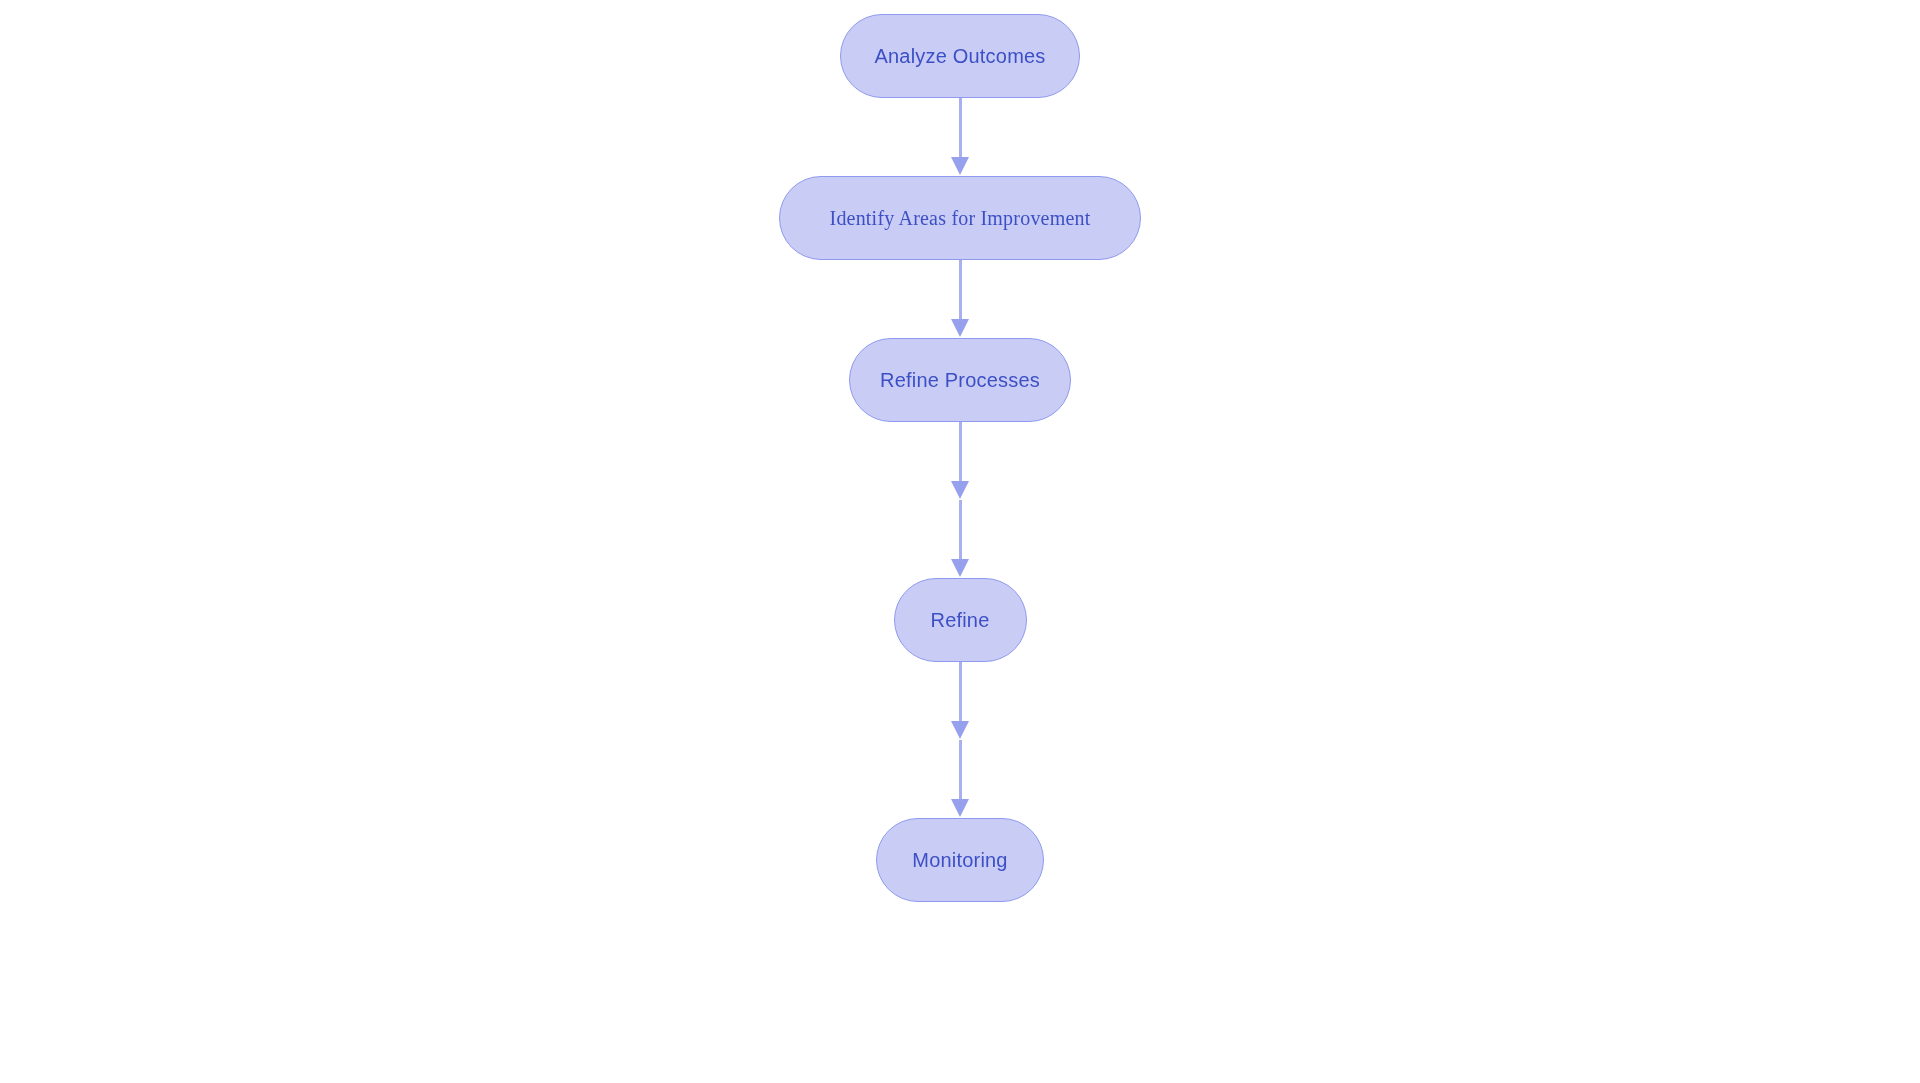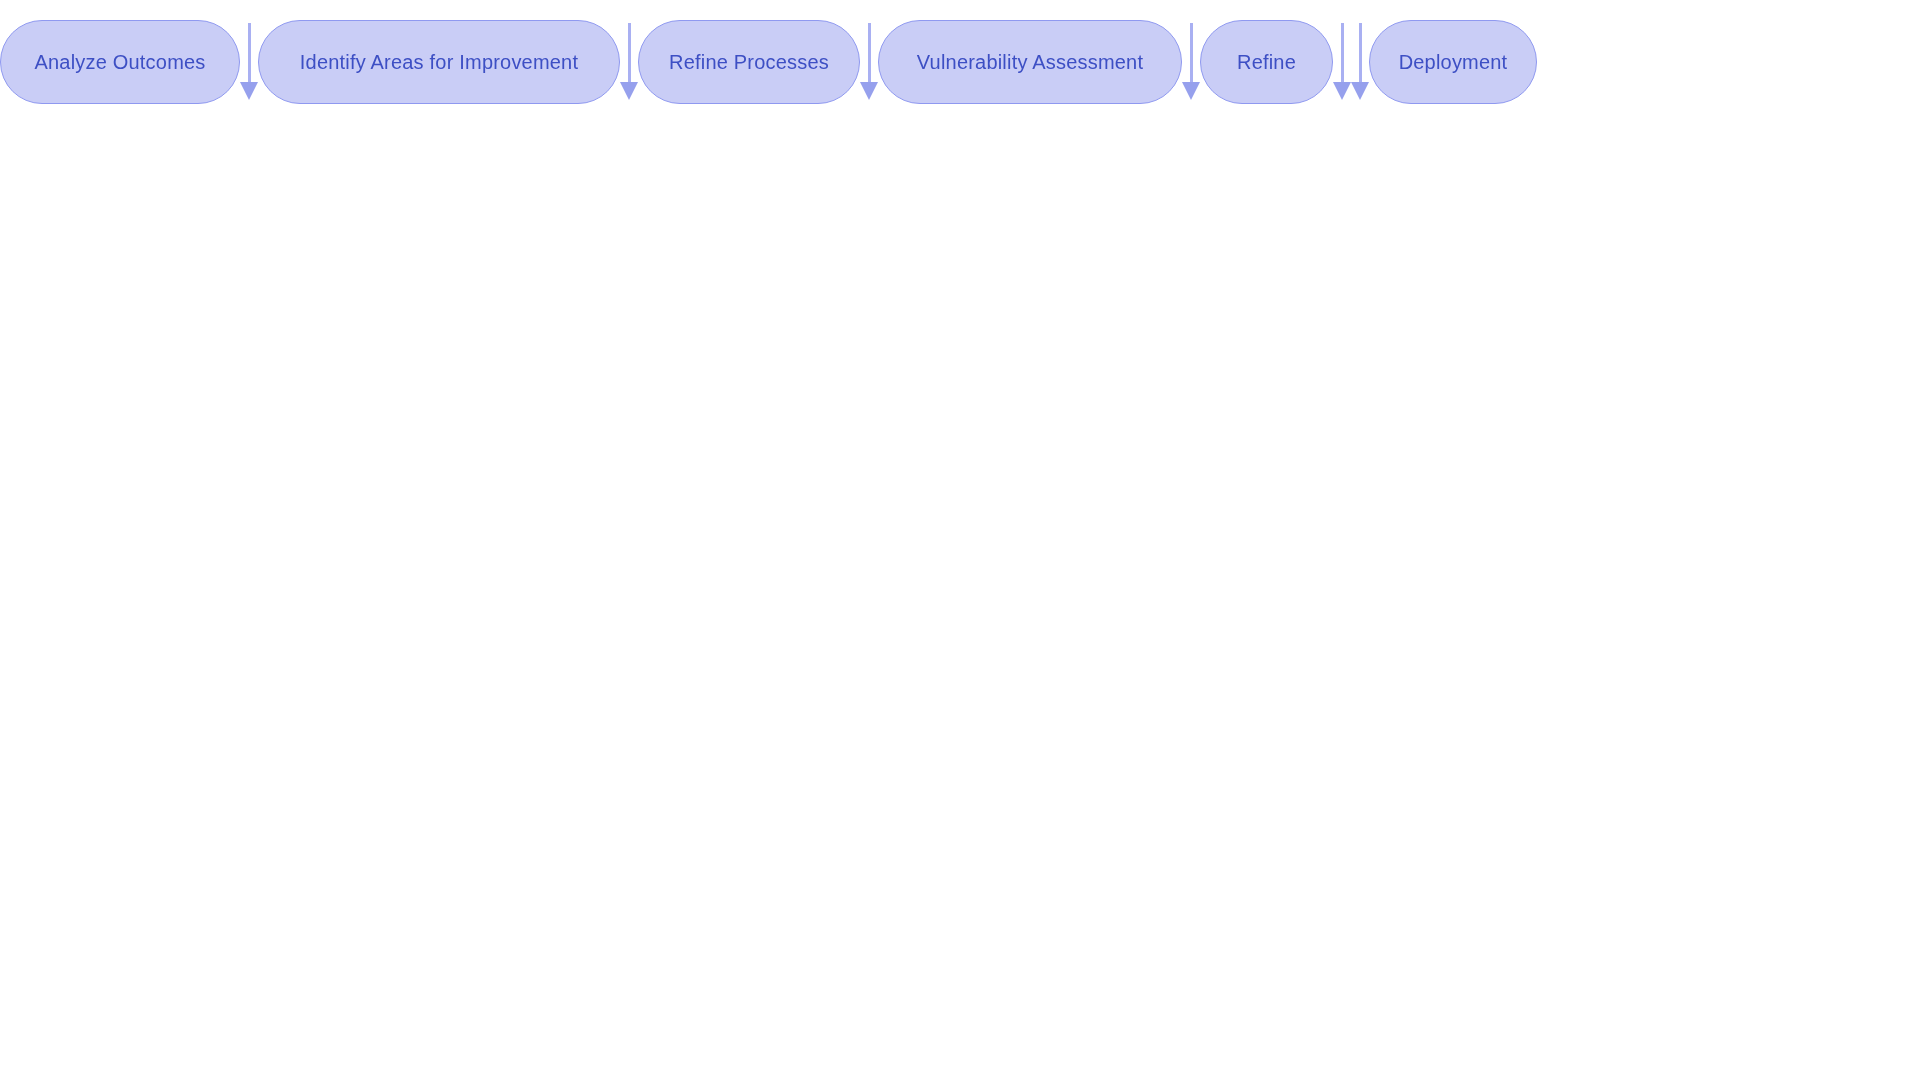--- a/index.html
+++ b/index.html
@@ -11,43 +11,43 @@
   .canvas {
     position: relative;
     width: 1920px;
     height: 1083px;
     background: #ffffff;
     overflow: hidden;
   }
   .flow {
     position: absolute;
     left: 0;
-    top: 20px;
+    top: 14px;
     width: 100%;
     display: flex;
-    flex-direction: row;
+    flex-direction: column;
     align-items: center;
   }
   .flow-node {
     box-sizing: border-box;
     height: 84px;
     border-radius: 42px;
     background: var(--node-fill, #c9cdf6);
     border: 1.5px solid var(--node-border, #8f99f0);
     color: var(--node-text, #3d4fc4);
     font-size: 20px;
     letter-spacing: 0.2px;
     display: flex;
     align-items: center;
     justify-content: center;
     text-align: center;
     flex: 0 0 auto;
   }
   .w-analyze   { width: 240px; }
-  .w-identify  { width: 362px; }
+  .w-identify  { width: 362px; font-family: Liberation Serif, serif; }
   .w-refine    { width: 222px; }
   .w-vuln      { width: 304px; }
   .w-testing   { width: 133px; }
   .w-deploy    { width: 177px; }
   .w-monitor   { width: 168px; }
   .connector {
     display: flex;
     flex-direction: column;
     align-items: center;
     height: 78px;
@@ -93,23 +93,20 @@
 
     <div class="flow-node w-refine">
       <span>Refine Processes</span>
     </div>
 
     <div class="connector">
       <div class="line"></div>
       <div class="head"></div>
     </div>
 
-    <div class="flow-node w-vuln">
-      <span>Vulnerability Assessment</span>
-    </div>
 
     <div class="connector">
       <div class="line"></div>
       <div class="head"></div>
     </div>
 
     <div class="flow-node w-testing">
       <span>Refine</span>
     </div>
 
@@ -118,17 +115,17 @@
       <div class="head"></div>
     </div>
 
 
     <div class="connector">
       <div class="line"></div>
       <div class="head"></div>
     </div>
 
     <div class="flow-node w-monitor">
-      <span>Deployment</span>
+      <span>Monitoring</span>
     </div>
 
   </div>
 </div>
 
 </body></html>

